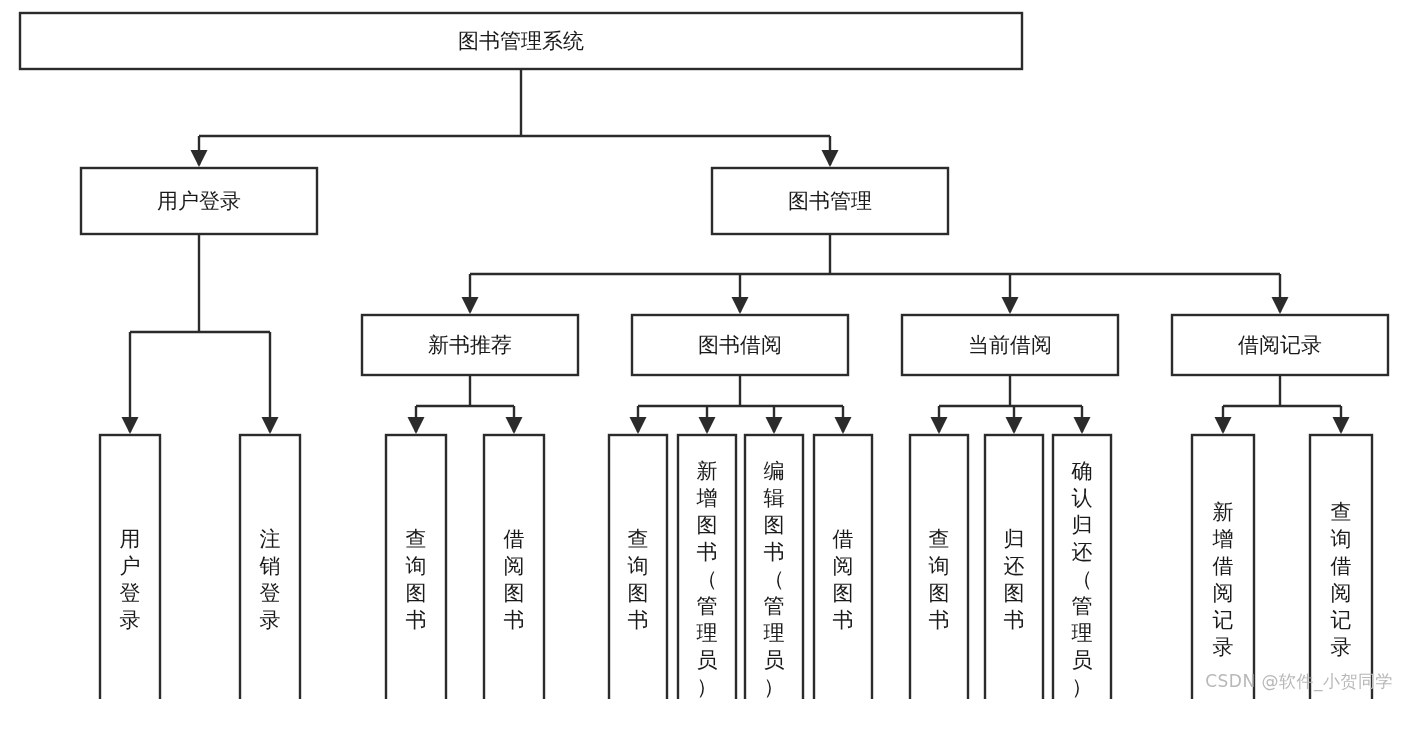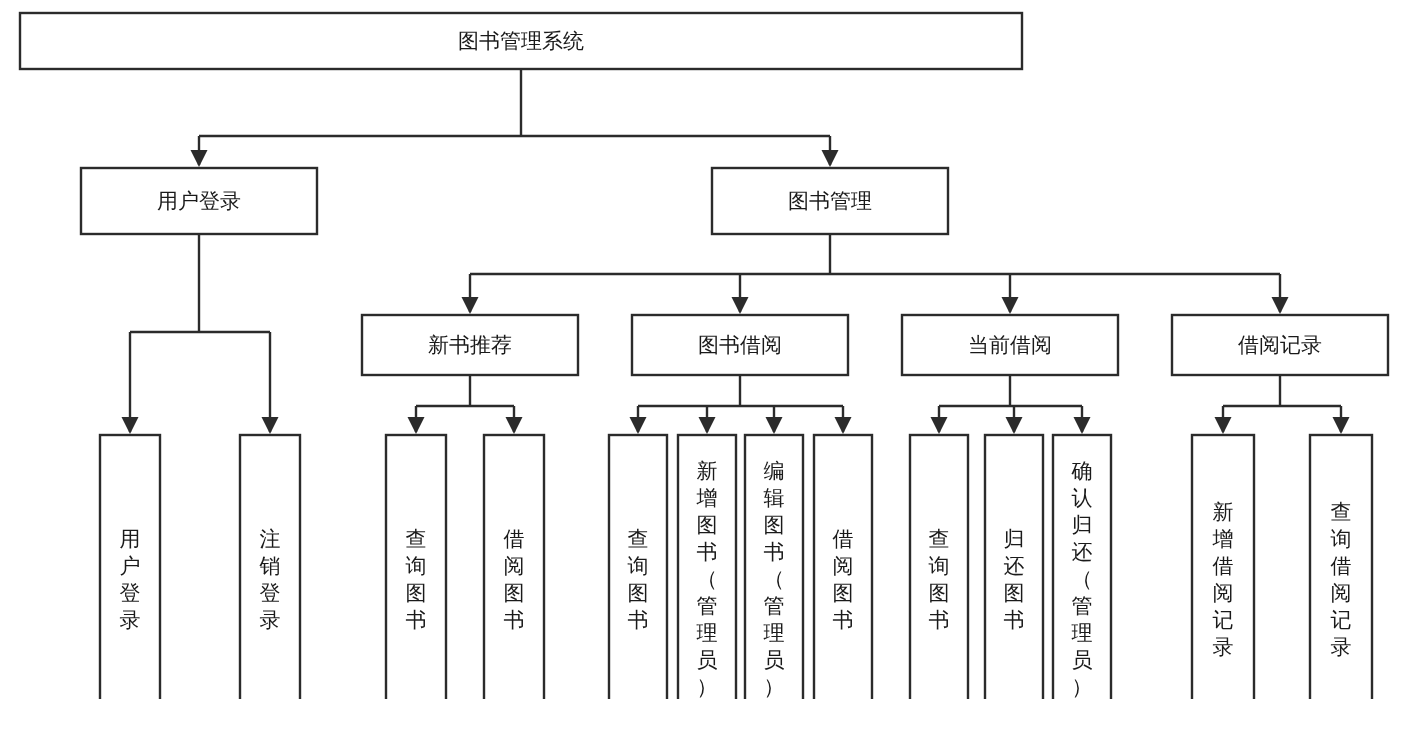--- a/index.html
+++ b/index.html
@@ -201,13 +201,14 @@
         <g>
           <rect x="1192" y="435" width="62" height="298" class="node-box"></rect>
           <text x="1223" class="node-label-vertical"><tspan x="1223" y="518.5">新</tspan><tspan x="1223" y="545.5">增</tspan><tspan x="1223" y="572.5">借</tspan><tspan x="1223" y="599.5">阅</tspan><tspan x="1223" y="626.5">记</tspan><tspan x="1223" y="653.5">录</tspan></text>
         </g>
         <g>
           <rect x="1310" y="435" width="62" height="298" class="node-box"></rect>
           <text x="1341" class="node-label-vertical"><tspan x="1341" y="518.5">查</tspan><tspan x="1341" y="545.5">询</tspan><tspan x="1341" y="572.5">借</tspan><tspan x="1341" y="599.5">阅</tspan><tspan x="1341" y="626.5">记</tspan><tspan x="1341" y="653.5">录</tspan></text>
         </g>
       </g>
   </svg>
+  <div class="watermark">CSDN @软件_小贺同学</div>
 </div>
 
 </body></html>

